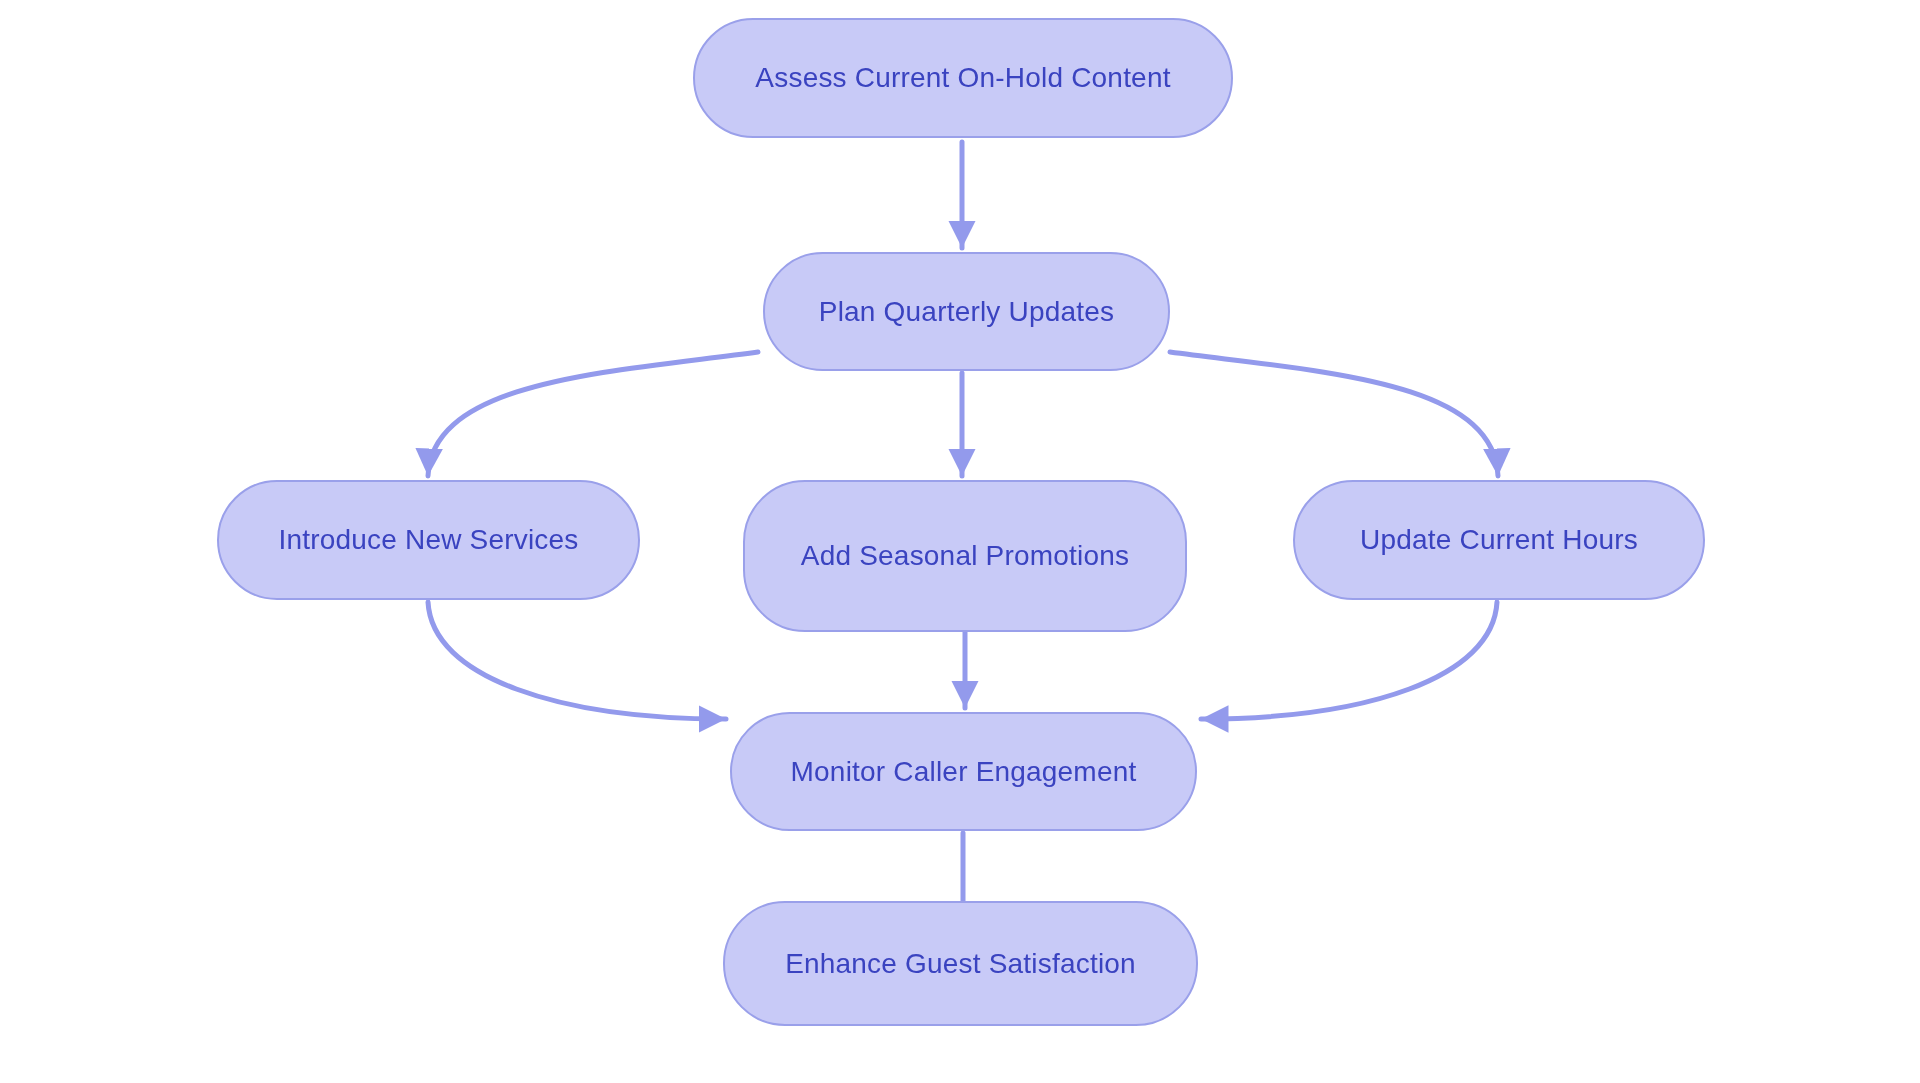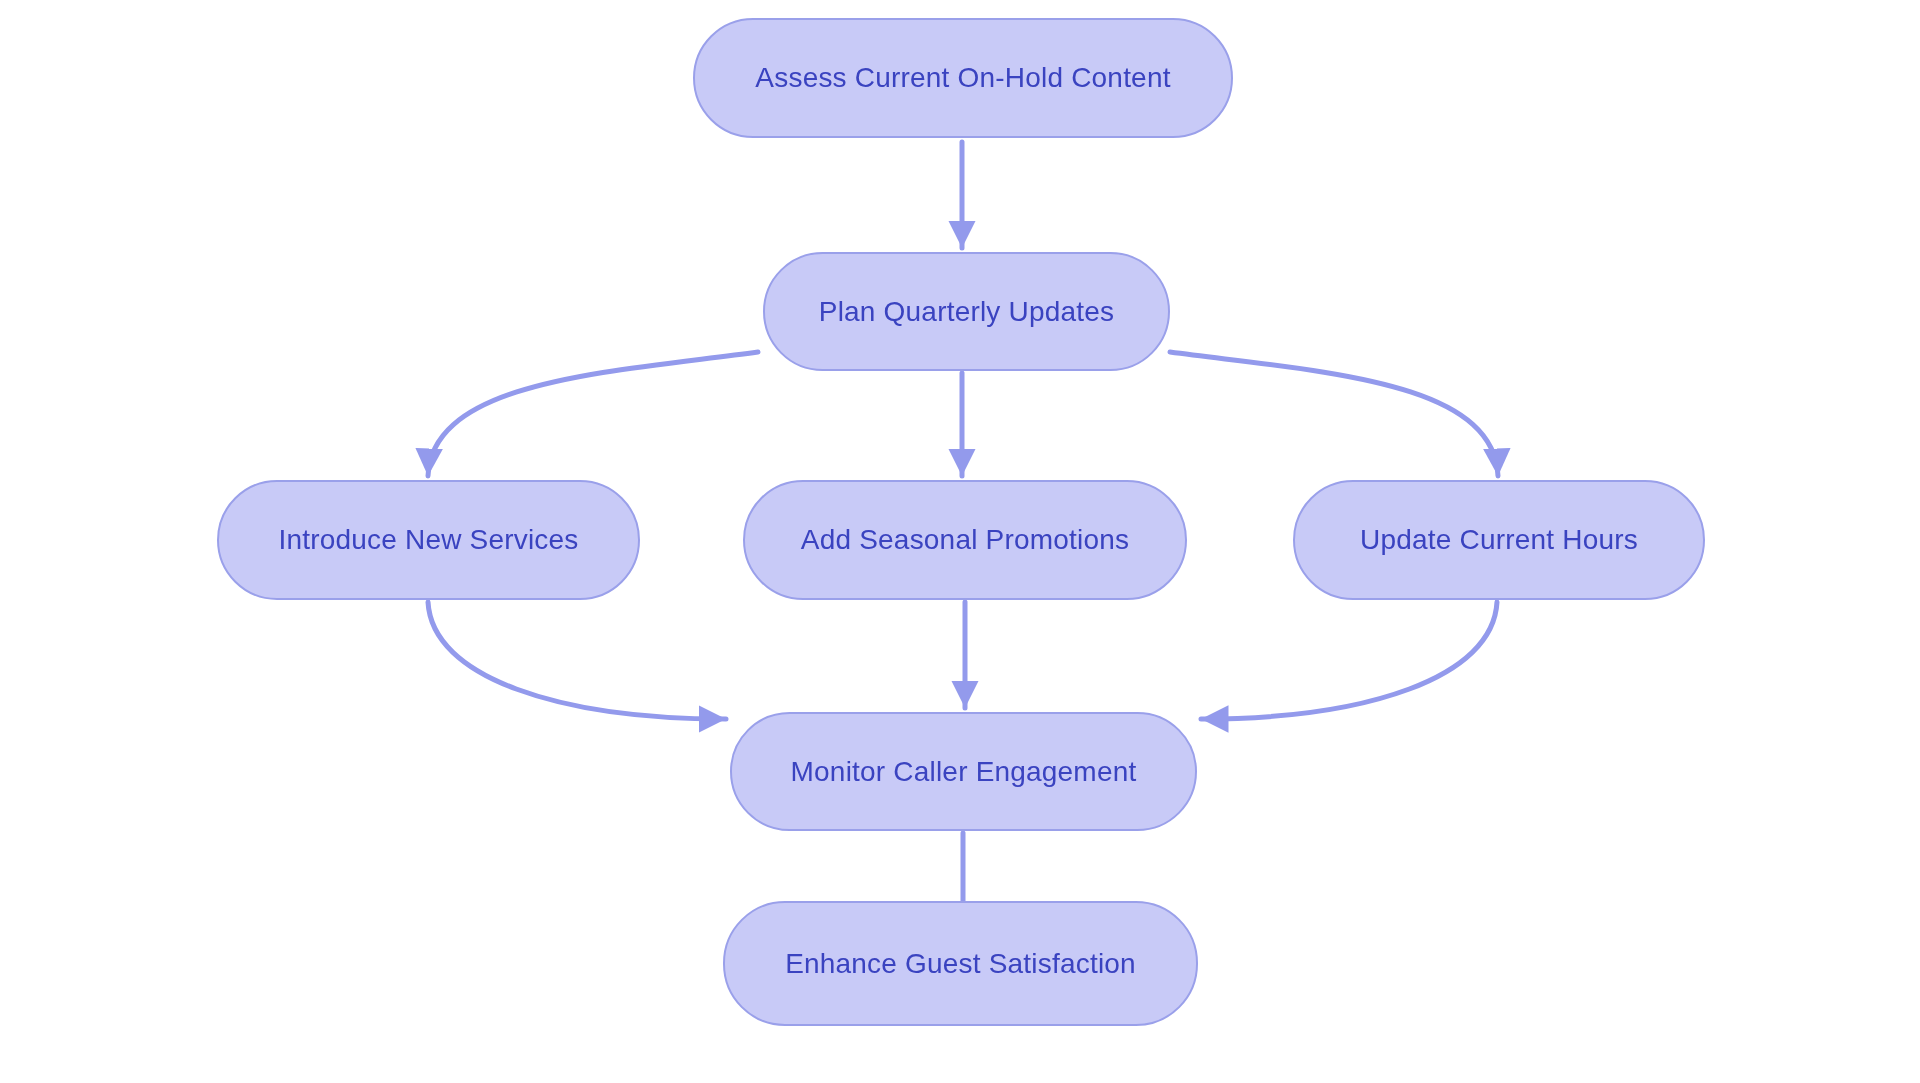--- a/index.html
+++ b/index.html
@@ -36,21 +36,21 @@
     font-size: 28px;
     letter-spacing: 0.2px;
     text-align: center;
     box-sizing: border-box;
     cursor: default;
     user-select: none;
   }
   #node-assess    { left: 693px;  top: 18px;  width: 540px; height: 120px; }
   #node-plan      { left: 763px;  top: 252px; width: 407px; height: 119px; }
   #node-introduce { left: 217px;  top: 480px; width: 423px; height: 120px; }
-  #node-seasonal  { left: 743px;  top: 480px; width: 444px; height: 120px; }
+  #node-seasonal  { left: 743px;  top: 480px; width: 444px; height: 152px; }
   #node-hours     { left: 1293px; top: 480px; width: 412px; height: 120px; }
   #node-monitor   { left: 730px;  top: 712px; width: 467px; height: 119px; align-items: center; }
   #node-enhance   { left: 723px;  top: 901px; width: 475px; height: 125px; }
 </style>
 </head>
 <body>
 
 <div class="canvas">
 
   <svg class="edges-layer" width="1920" height="1083" viewBox="0 0 1920 1083" xmlns="http://www.w3.org/2000/svg">

